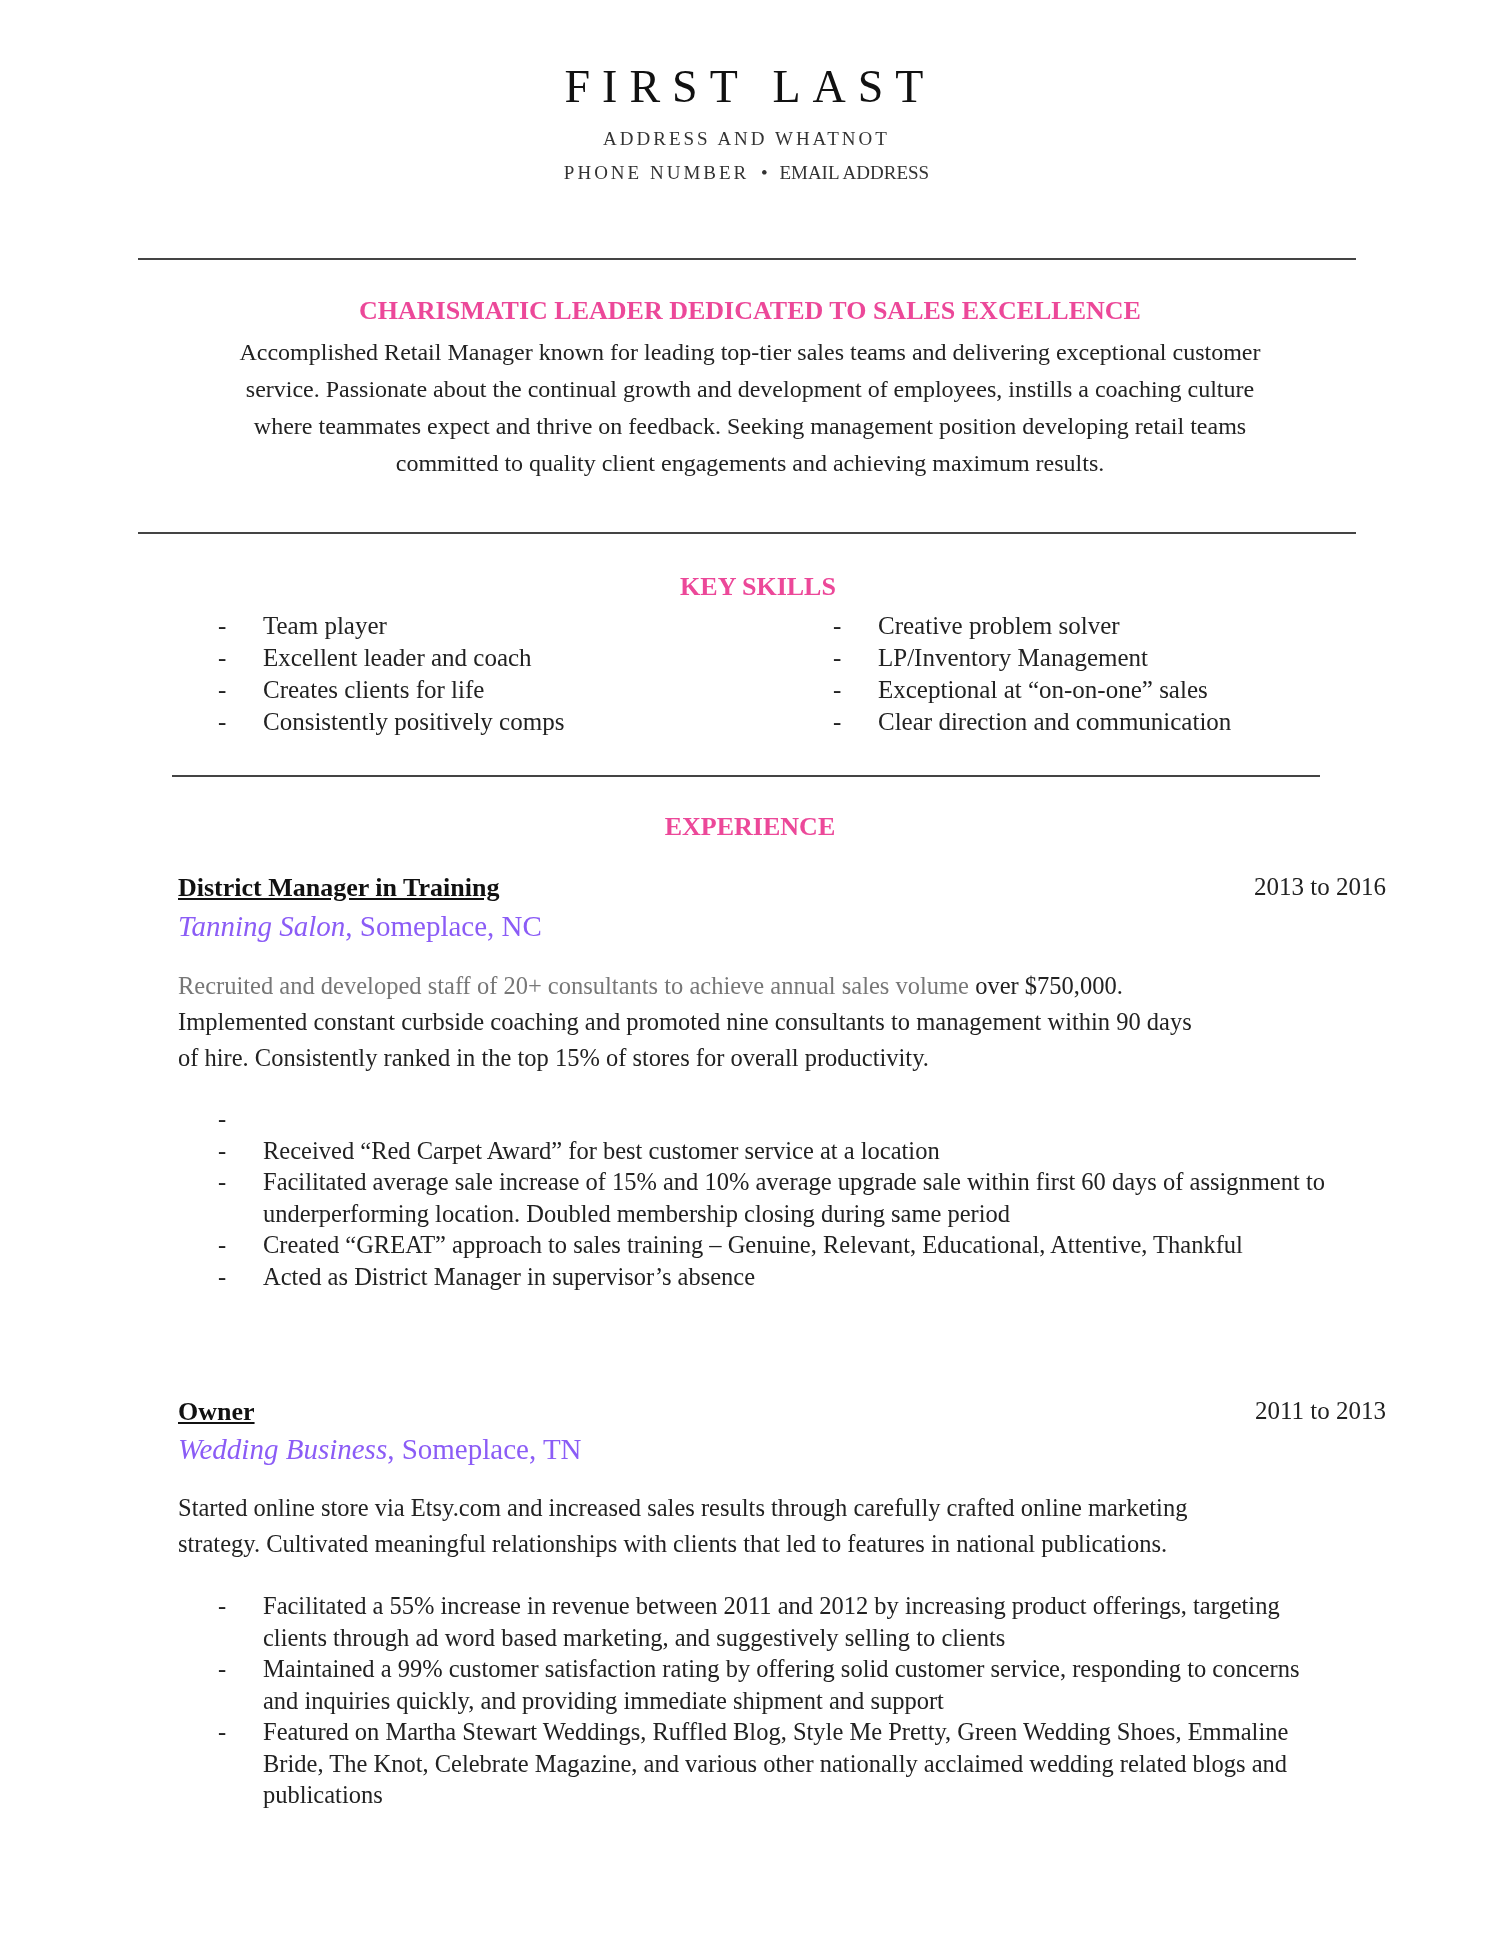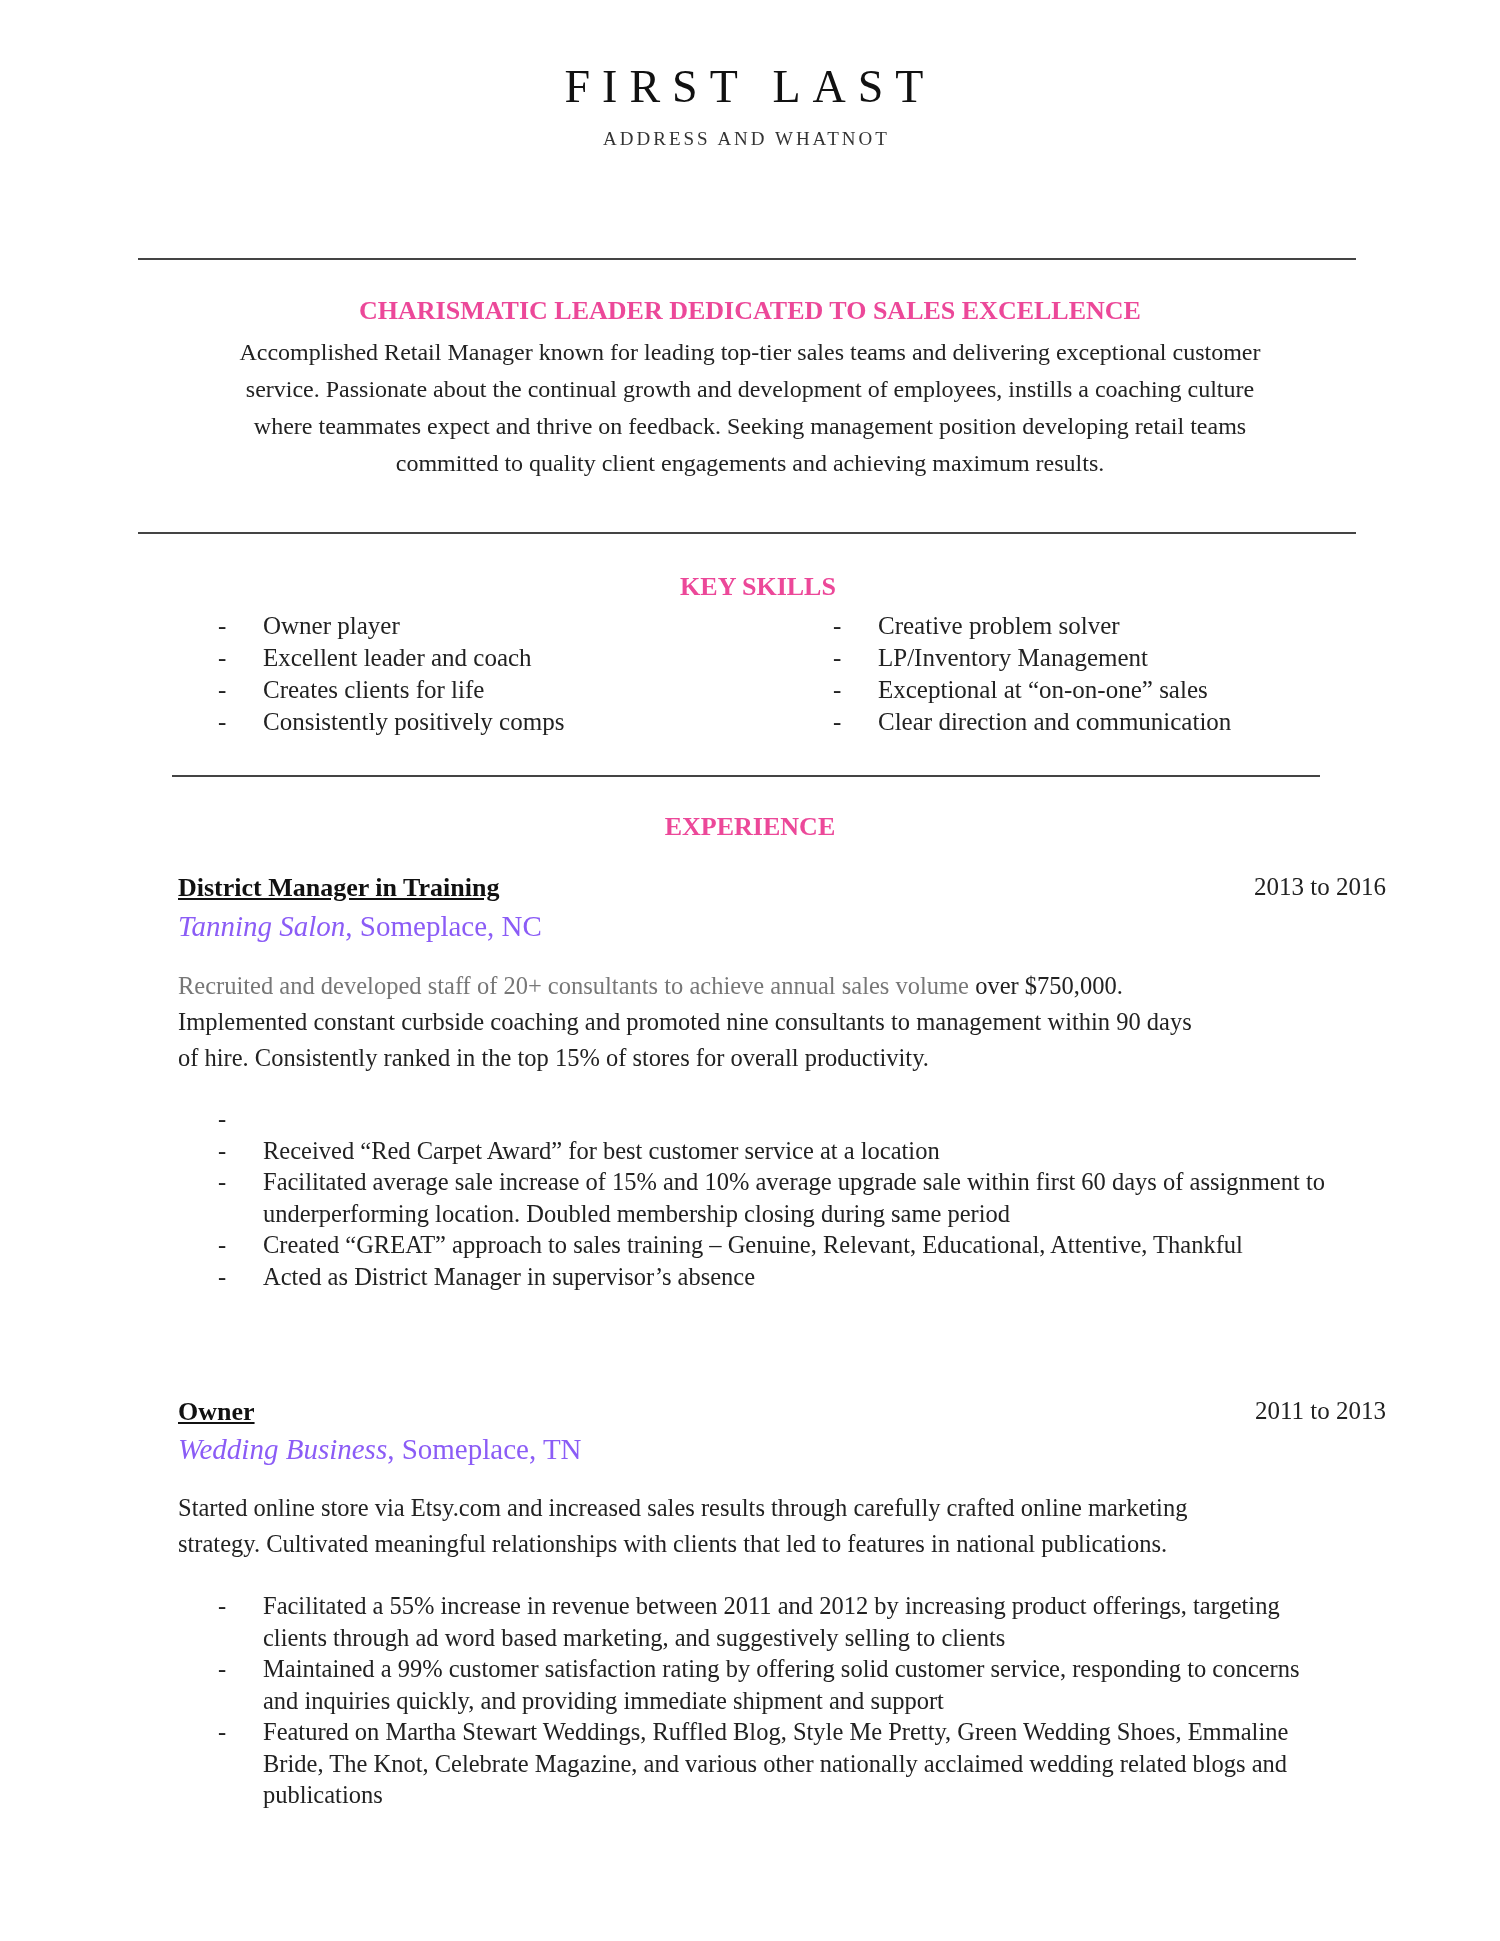--- a/index.html
+++ b/index.html
@@ -24,38 +24,43 @@
   .bullet { display: flex; }
   .bullet .dash { flex: 0 0 45px; }
 </style>
 </head>
 <body>
 
 <div class="page">
 
   <div class="abs name">FIRST LAST</div>
   <div class="abs contact" style="top:128px;">ADDRESS AND WHATNOT</div>
+  <div class="abs contact" style="top:162px;">
+    <span>PHONE NUMBER</span>
+    <span style="letter-spacing:0;margin:0 4px;">•</span>
+    <span style="letter-spacing:0;">EMAIL ADDRESS</span>
+  </div>
 
   <div class="abs rule" style="left:138px;width:1218px;top:258px;"></div>
 
   <div class="abs heading" style="top:296px;">CHARISMATIC LEADER DEDICATED TO SALES EXCELLENCE</div>
   <div class="abs summary" style="top:334px;">
     <div>Accomplished Retail Manager known for leading top-tier sales teams and delivering exceptional customer</div>
     <div>service.  Passionate about the continual growth and development of employees, instills a coaching culture</div>
     <div>where teammates expect and thrive on feedback.  Seeking management position developing retail teams</div>
     <div>committed to quality client engagements and achieving maximum results.</div>
   </div>
 
   <div class="abs rule" style="left:138px;width:1218px;top:532px;"></div>
 
   <div class="abs heading" style="top:572px;padding-left:8px;">KEY SKILLS</div>
   <div class="abs skills" style="left:218px;top:610px;width:500px;">
     <div class="row">
         <span class="dash">-</span>
-        <span>Owner player</span>
+        <span>Team player</span>
       </div>
     <div class="row">
         <span class="dash">-</span>
         <span>Excellent leader and coach</span>
       </div>
     <div class="row">
         <span class="dash">-</span>
         <span>Creates clients for life</span>
       </div>
     <div class="row">

